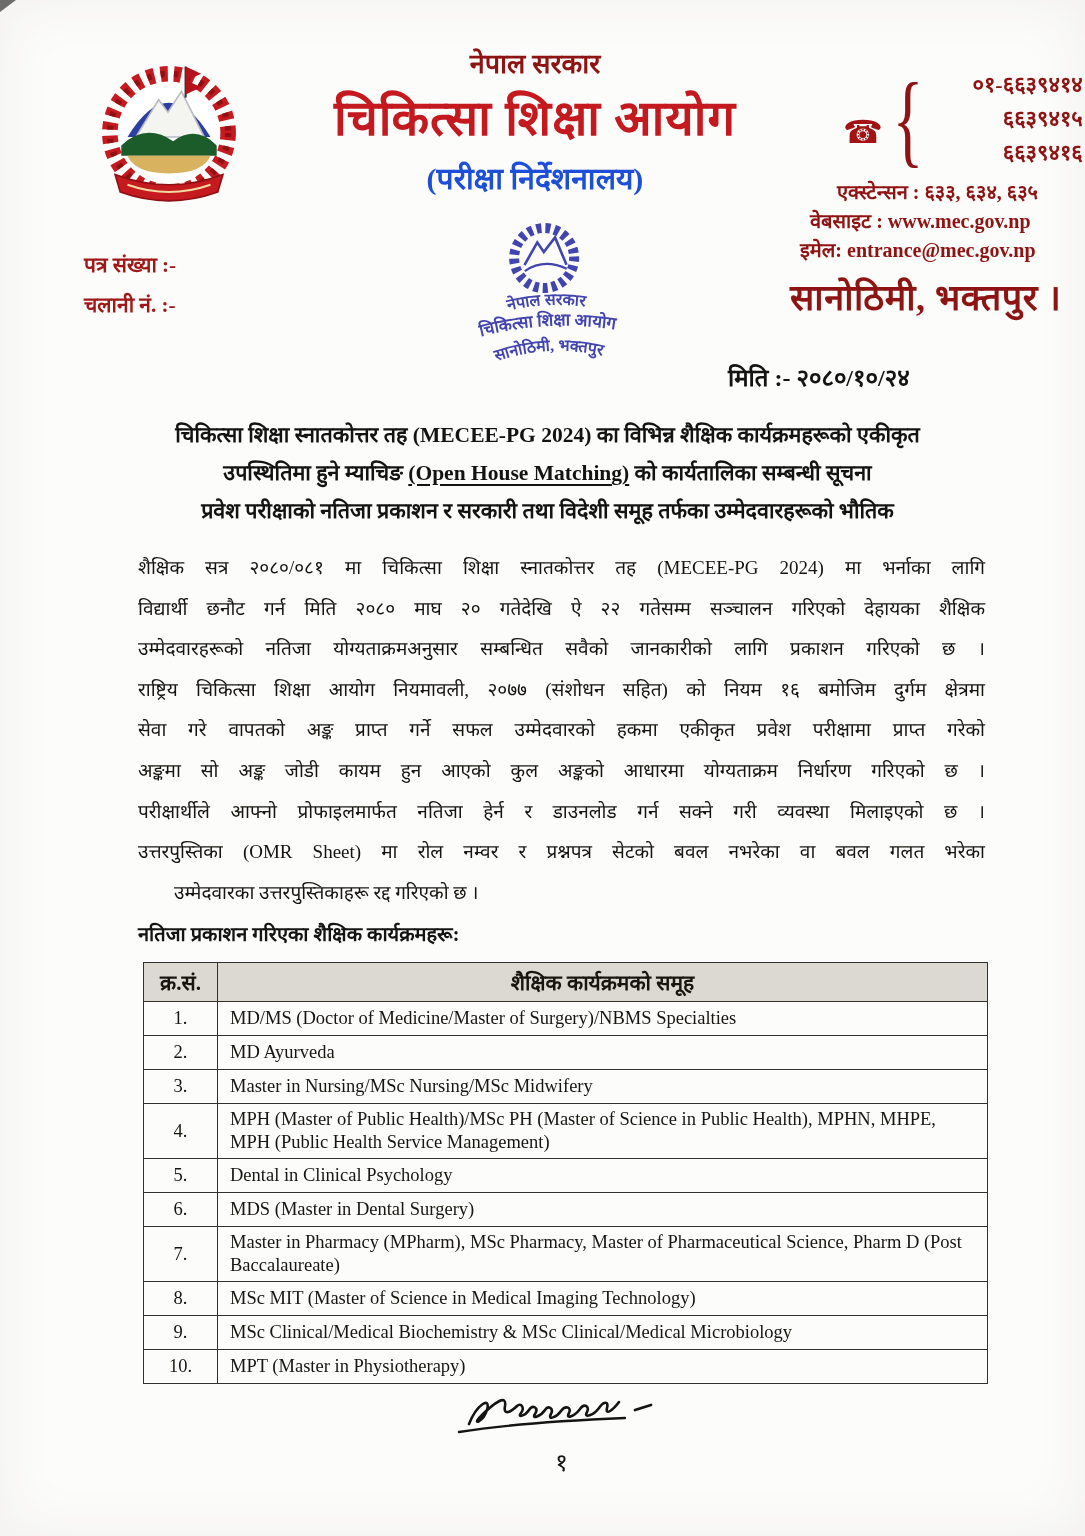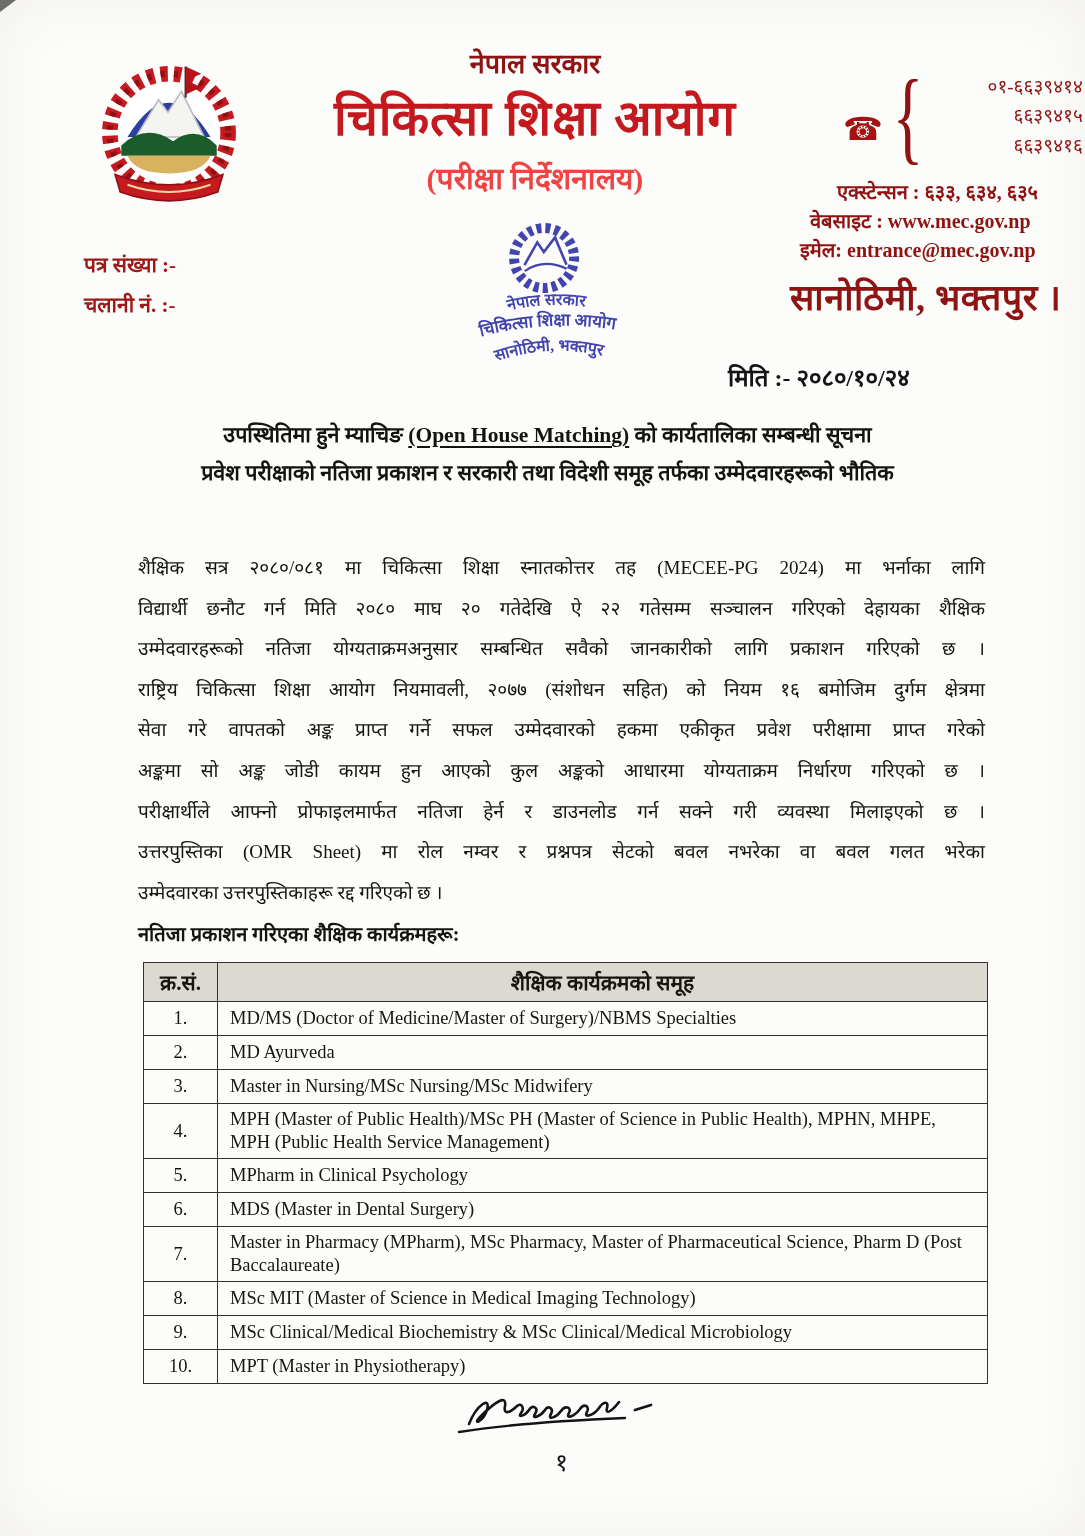--- a/index.html
+++ b/index.html
@@ -24,29 +24,29 @@
     opacity: .8;
   }
   
   .emblem { position: absolute; left: 86px; top: 52px; }
   .head-center {
     position: absolute; left: 255px; top: 44px; width: 560px;
     text-align: center;
   }
   .gov-title { font-size: 27px; font-weight: bold; color: #8e1414; }
   .org-title { font-size: 49px; font-weight: bold; color: #c3191f; letter-spacing: 1px; margin-top: 2px; }
-  .dept-title { font-size: 30px; font-weight: bold; color: #ef4444; margin-top: 8px; }
+  .dept-title { font-size: 30px; font-weight: bold; color: #1d4ed8; margin-top: 8px; }
 
   .phone-block {
     position: absolute; left: 843px; top: 68px;
     display: flex; align-items: center; color: #8e1414;
   }
   .phone-icon { font-size: 32px; color: #a31313; margin-top: 26px; }
   .phone-brace { font-size: 104px; font-weight: 400; line-height: 0.92; transform: scaleX(0.62); color: #8e1414; }
-  .phone-numbers { text-align: right; font-size: 19px; font-weight: normal; line-height: 1.55; min-width: 150px; }
+  .phone-numbers { text-align: right; font-size: 22px; font-weight: bold; line-height: 1.55; min-width: 150px; }
   .contact-line { position: absolute; color: #8e1414; font-weight: bold; white-space: nowrap; }
   .ext-line { left: 837px; top: 178px; font-size: 20px; }
   .web-line { left: 810px; top: 207px; font-size: 20px; }
   .email-line { left: 800px; top: 236px; font-size: 20px; }
   .address-line { left: 790px; top: 272px; font-size: 36px; letter-spacing: .5px; }
 
   .ref-labels { position: absolute; left: 84px; top: 246px; color: #9e1818; font-size: 21px; font-weight: bold; line-height: 1.9; }
 
   .stamp { position: absolute; left: 428px; top: 212px; transform: rotate(-3deg); opacity: .92; }
 
@@ -58,21 +58,21 @@
     text-align: center; font-weight: bold; font-size: 21.5px; line-height: 38px; color: #131310;
   }
   .subject .u { text-decoration: underline; text-underline-offset: 4px; }
 
   
   .flow { position: absolute; left: 138px; top: 548px; width: 847px; }
   .body-line {
     font-size: 19px; line-height: 40.6px; color: #15130e;
     text-align: justify; text-align-last: justify; white-space: normal;
   }
-  .body-line.short { text-align: left; text-align-last: left; }
+  .body-line.short { text-align: left; text-align-last: left; margin-left: 36px; }
   .table-intro { font-size: 20px; font-weight: bold; line-height: 40px; margin-top: 1px; color: #131310; }
 
   table.programs {
     border-collapse: collapse; width: 845px; margin-top: 8px; margin-left: 5px;
     color: #17150f;
   }
   table.programs th, table.programs td { border: 1.6px solid #33312d; }
   table.programs th {
     background: #dcd9d3; font-size: 21px; font-weight: bold; padding: 5px 8px; height: 30px;
   }
@@ -154,20 +154,21 @@
       </text>
       <text font-size="16" font-weight="bold" fill="#3436a8" font-family="Liberation Serif, DejaVu Serif, serif">
         <textPath href="#st3" startOffset="50%" text-anchor="middle">सानोठिमी, भक्तपुर</textPath>
       </text>
     </svg>
   </div>
 
   <div class="date-line">मिति :- २०८०/१०/२४</div>
 
   <div class="subject">
+    <div>चिकित्सा शिक्षा स्नातकोत्तर तह (MECEE-PG 2024) का विभिन्न शैक्षिक कार्यक्रमहरूको एकीकृत</div>
     <div>
       <span>उपस्थितिमा हुने म्याचिङ </span><span class="u">(Open House Matching)</span><span> को कार्यतालिका सम्बन्धी सूचना</span>
     </div>
     <div>प्रवेश परीक्षाको नतिजा प्रकाशन र सरकारी तथा विदेशी समूह तर्फका उम्मेदवारहरूको भौतिक</div>
   </div>
 
   <div class="flow">
     <div class="body-line">शैक्षिक सत्र २०८०/०८१ मा चिकित्सा शिक्षा स्नातकोत्तर तह (MECEE-PG 2024) मा भर्नाका लागि</div>
     <div class="body-line">विद्यार्थी छनौट गर्न मिति २०८० माघ २० गतेदेखि ऐ २२ गतेसम्म सञ्चालन गरिएको देहायका शैक्षिक</div>
     <div class="body-line">उम्मेदवारहरूको नतिजा योग्यताक्रमअनुसार सम्बन्धित सवैको जानकारीको लागि प्रकाशन गरिएको छ ।</div>
@@ -203,21 +204,21 @@
         <tr>
             <td class="num">3.</td>
             <td>Master in Nursing/MSc Nursing/MSc Midwifery</td>
           </tr>
         <tr>
             <td class="num">4.</td>
             <td>MPH (Master of Public Health)/MSc PH (Master of Science in Public Health), MPHN, MHPE, MPH (Public Health Service Management)</td>
           </tr>
         <tr>
             <td class="num">5.</td>
-            <td>MPharm in Clinical Psychology</td>
+            <td>Dental in Clinical Psychology</td>
           </tr>
         <tr>
             <td class="num">6.</td>
             <td>MDS (Master in Dental Surgery)</td>
           </tr>
         <tr>
             <td class="num">7.</td>
             <td>Master in Pharmacy (MPharm), MSc Pharmacy, Master of Pharmaceutical Science,  Pharm D (Post Baccalaureate)</td>
           </tr>
         <tr>

